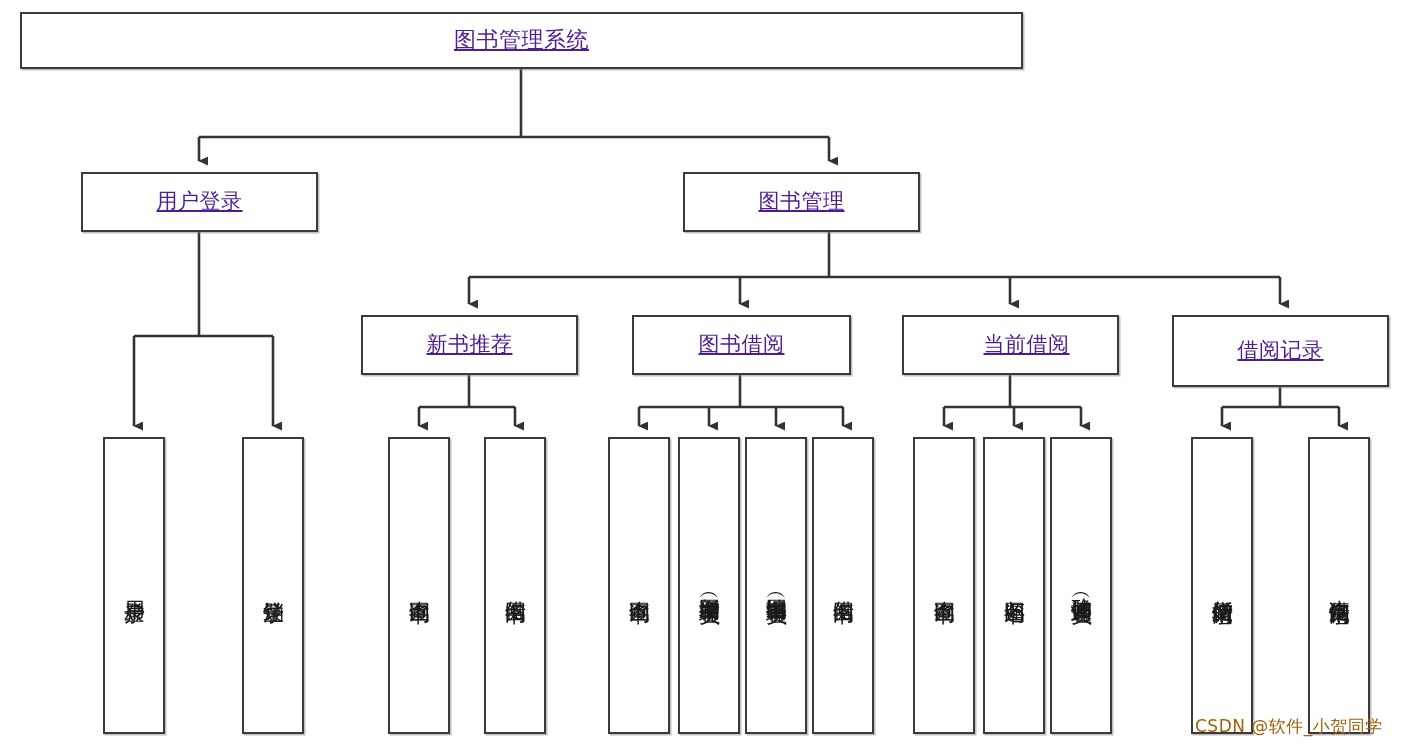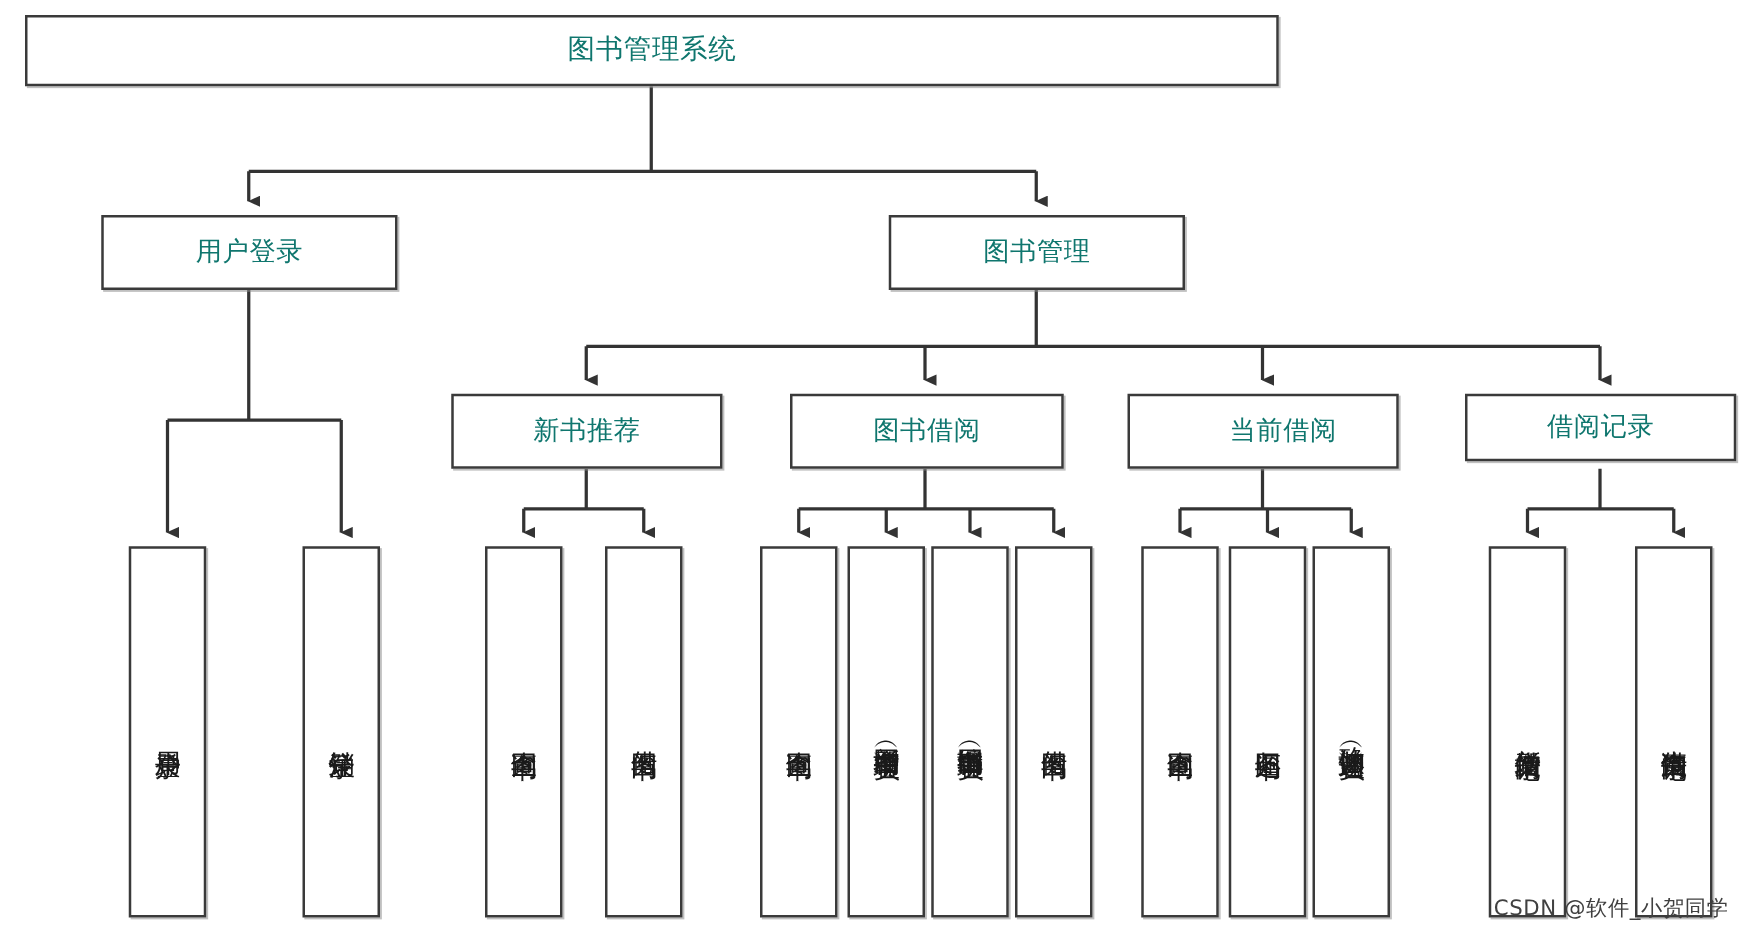--- a/index.html
+++ b/index.html
@@ -30,41 +30,42 @@
     background: #ffffff;
     border: 2px solid #3a3a3a;
     display: flex;
     align-items: center;
     justify-content: center;
     box-shadow: 1.5px 1.5px 0 0 rgba(140,140,140,0.55);
   }
   .node-label-h {
     font-size: 21px;
     line-height: 1.1;
-    color: #0f766e;
+    color: #4c1d95;
     white-space: nowrap;
     letter-spacing: 0.5px;
+    text-decoration: underline;
   }
   .node-label-h.root {
     font-size: 22px;
   }
   .node-label-v {
     font-size: 21px;
     line-height: 1.18;
     color: #1a1a1a;
     writing-mode: vertical-rl;
     text-orientation: upright;
     letter-spacing: 1px;
     white-space: nowrap;
     text-align: center;
   }
   .watermark {
     position: absolute;
     font-size: 17px;
-    color: #404040;
+    color: #a16207;
     white-space: nowrap;
     letter-spacing: 0.5px;
     pointer-events: none;
   }
 </style>
 </head>
 <body>
 
 <div id="stage">
 
@@ -111,33 +112,33 @@
       </g>
   </svg>
 
   <div id="nodes-layer">
       <div class="node-box" style="left: 20px; top: 12px; width: 1003px; height: 57px;">
         <span class="node-label-h root">图书管理系统</span>
       </div>
       <div class="node-box" style="left: 81px; top: 172px; width: 237px; height: 60px;">
         <span class="node-label-h">用户登录</span>
       </div>
-      <div class="node-box" style="left: 711px; top: 172px; width: 237px; height: 60px;">
+      <div class="node-box" style="left: 683px; top: 172px; width: 237px; height: 60px;">
         <span class="node-label-h">图书管理</span>
       </div>
       <div class="node-box" style="left: 361px; top: 315px; width: 217px; height: 60px;">
         <span class="node-label-h">新书推荐</span>
       </div>
       <div class="node-box" style="left: 632px; top: 315px; width: 219px; height: 60px;">
         <span class="node-label-h">图书借阅</span>
       </div>
       <div class="node-box" style="left: 902px; top: 315px; width: 217px; height: 60px; padding-left: 32px;">
         <span class="node-label-h">当前借阅</span>
       </div>
-      <div class="node-box" style="left: 1172px; top: 315px; width: 217px; height: 54px;">
+      <div class="node-box" style="left: 1172px; top: 315px; width: 217px; height: 72px;">
         <span class="node-label-h">借阅记录</span>
       </div>
       <div class="node-box" style="left: 103px; top: 437px; width: 62px; height: 297px;">
         <span class="node-label-v">用户登录</span>
       </div>
       <div class="node-box" style="left: 242px; top: 437px; width: 62px; height: 297px;">
         <span class="node-label-v">注销登录</span>
       </div>
       <div class="node-box" style="left: 388px; top: 437px; width: 62px; height: 297px;">
         <span class="node-label-v">查询图书</span>

